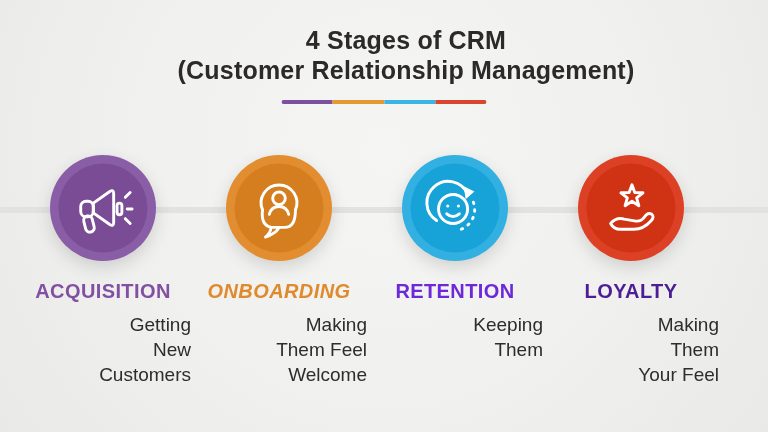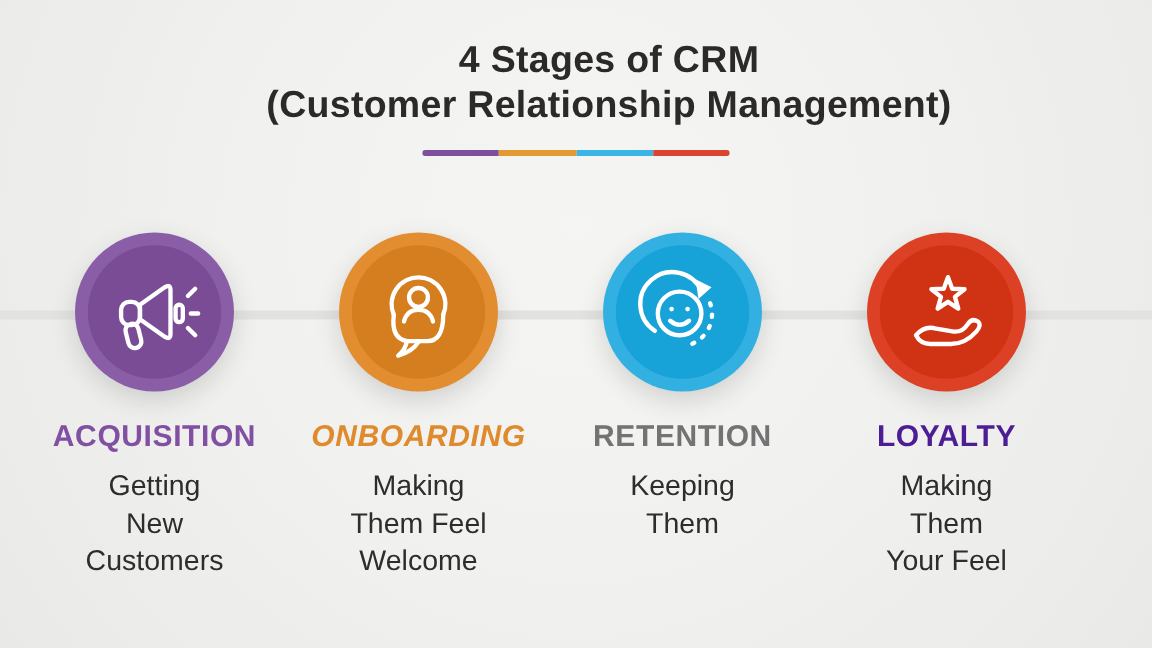--- a/index.html
+++ b/index.html
@@ -39,21 +39,21 @@
     width: 89px; height: 89px; border-radius: 50%;
   }
   .circle-outer svg {
     position: absolute; left: 50%; top: 50%; transform: translate(-50%,-50%);
     width: 62px; height: 62px;
   }
   .stage-name {
     margin-top: 19px; font-size: 20px; font-weight: bold; letter-spacing: 0.4px;
   }
   .stage-desc { margin-top: 9px; font-size: 19px; line-height: 25px; color: #2e2d2b; }
-  .stage-desc span { display: block; }
+  .stage-desc span { display: block; text-align: right; }
 </style>
 </head>
 <body>
 
 <div class="title-block">
   <div class="title-line">4 Stages of CRM</div>
   <div class="title-line">(Customer Relationship Management)</div>
 </div>
 
 <div class="divider">
@@ -113,21 +113,21 @@
       <svg viewBox="0 0 64 64" fill="none" stroke="#ffffff" stroke-width="3" stroke-linecap="round" stroke-linejoin="round">
         <circle cx="30" cy="33" r="15"></circle>
         <circle cx="24.5" cy="30" r="1.6" fill="#ffffff" stroke="none"></circle>
         <circle cx="35.5" cy="30" r="1.6" fill="#ffffff" stroke="none"></circle>
         <path d="M23.5 38 Q30 43.5 36.5 38"></path>
         <path d="M13 45 A22 22 0 1 1 45 17.5"></path>
         <path d="M41 9.5 L52 15 L43 23 Z" fill="#ffffff" stroke="none"></path>
         <path d="M51 26 A22 22 0 0 1 35 55" stroke-dasharray="1.5 6.5"></path>
       </svg>
     </div>
-    <div class="stage-name" style="color: #737373;">RETENTION</div>
+    <div class="stage-name" style="color: #6d28d9;">RETENTION</div>
     <div class="stage-desc">
       <span>Keeping</span>
       <span>Them</span>
     </div>
   </div>
 
   <div class="stage">
     <div class="circle-outer" style="background-color: rgb(220, 65, 37);">
       <div class="circle-inner" style="background-color: rgb(208, 50, 20);"></div>
       <svg viewBox="0 0 64 64" fill="none" stroke="#ffffff" stroke-width="3" stroke-linecap="round" stroke-linejoin="round">

